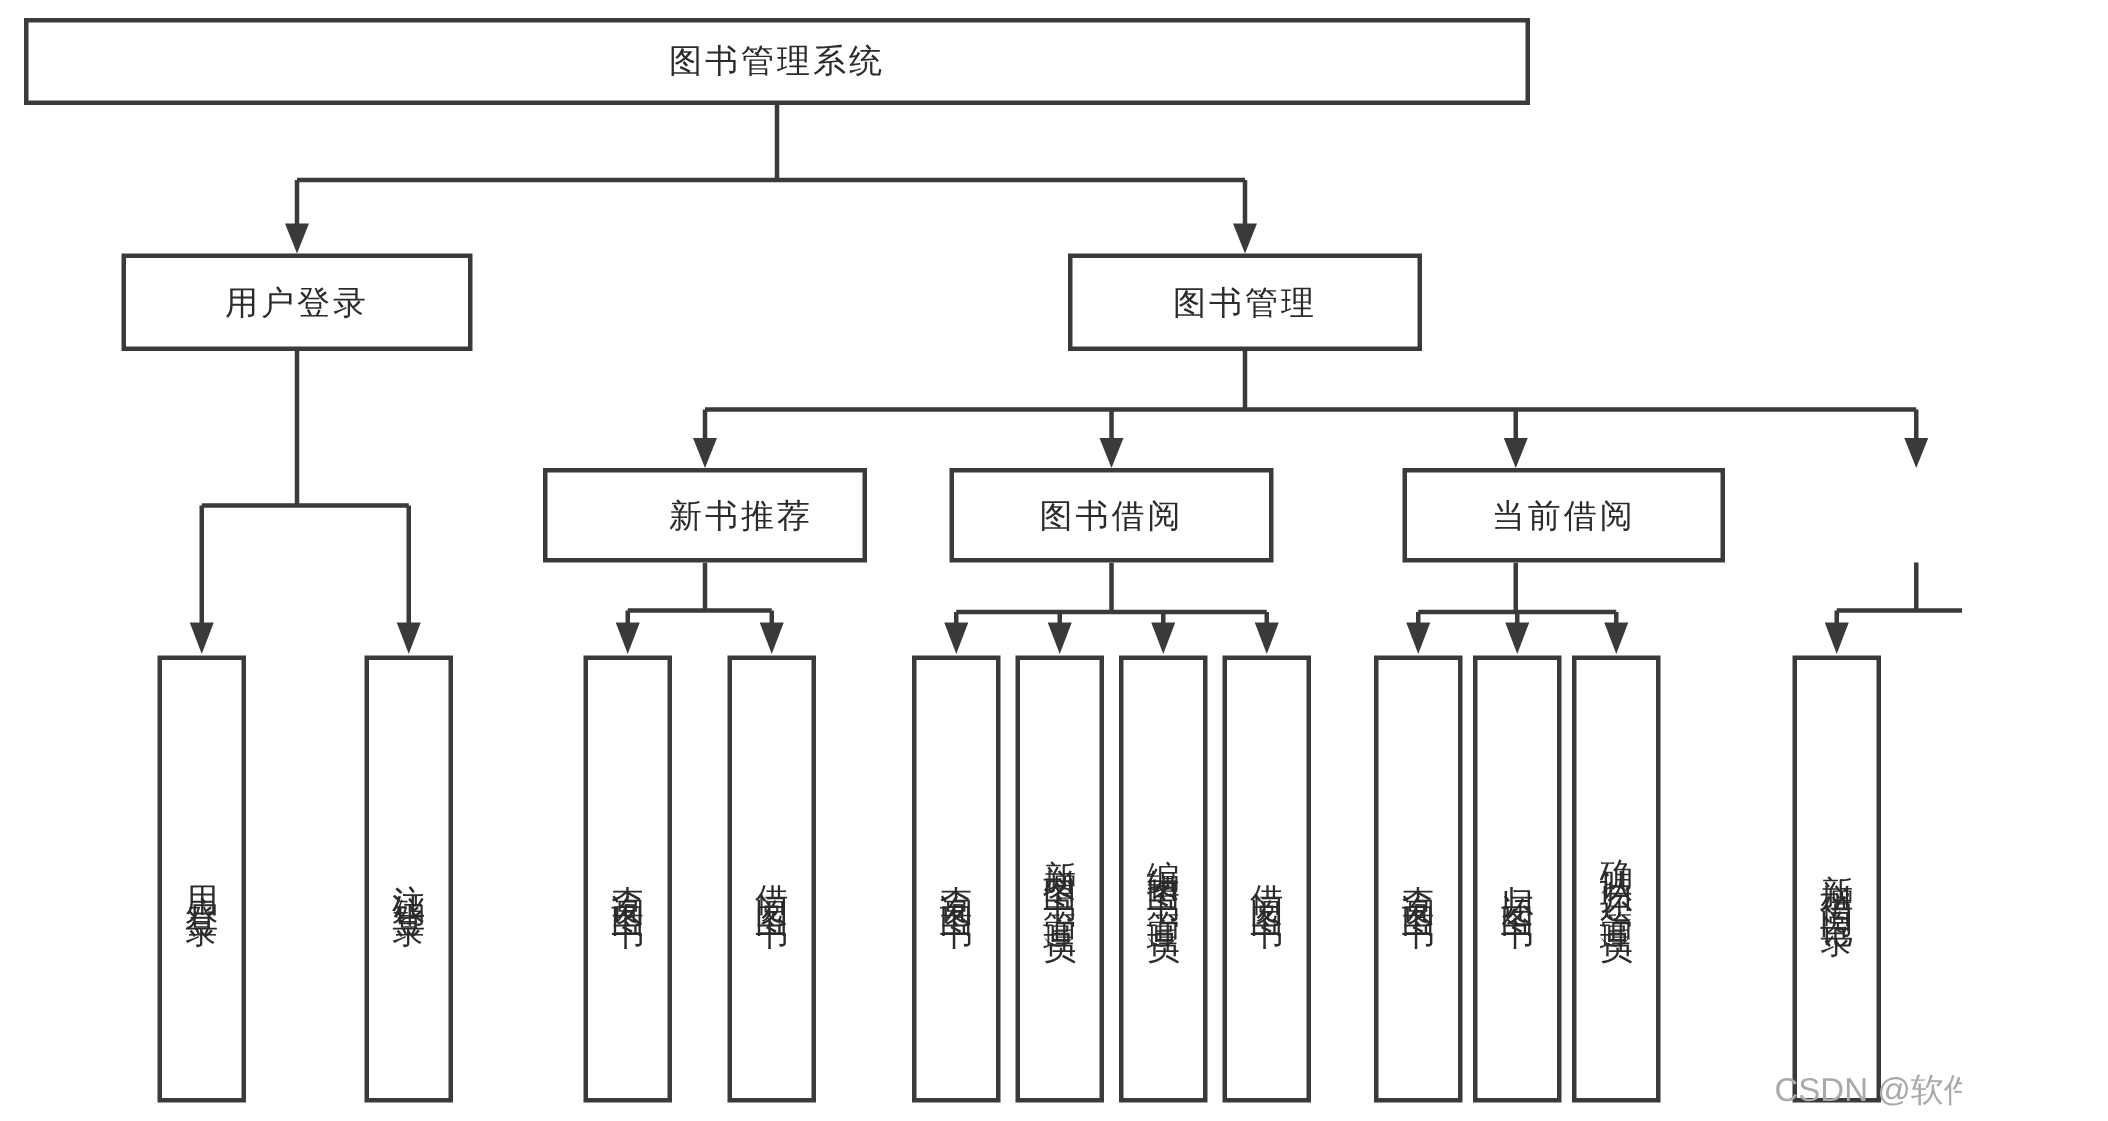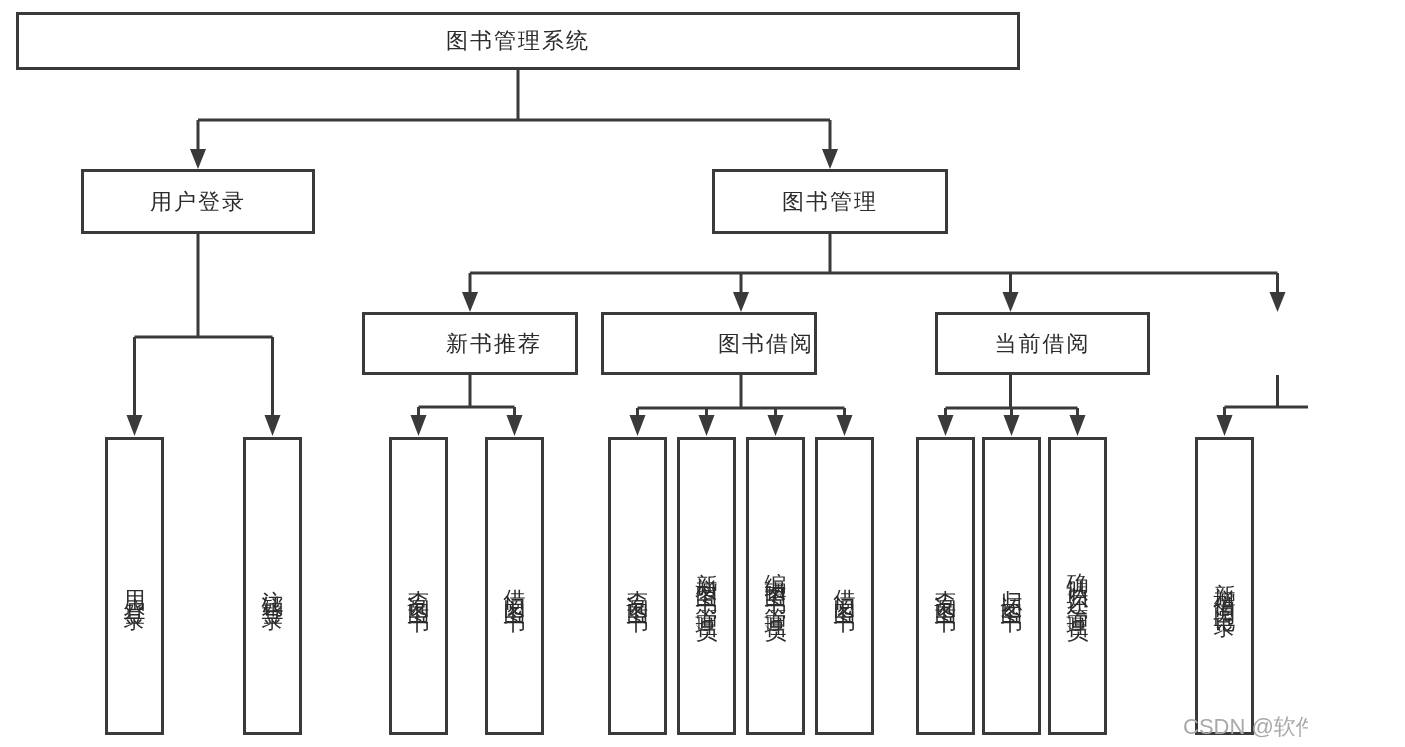--- a/index.html
+++ b/index.html
@@ -56,21 +56,21 @@
     writing-mode:vertical-rl;
     font-size:22px;
     letter-spacing:7px;
     line-height:1;
     color:var(--text);
   }
   .root-box   {left:16px;  top:12px;  width:1004px; height:58px;}
   .user-login {left:81px;  top:169px; width:234px;  height:65px;}
   .book-mgmt  {left:712px; top:169px; width:236px;  height:65px;text-align:center;}
   .new-books  {left:362px; top:312px; width:216px;  height:63px;padding-left:48px;}
-  .borrowing  {left:601px; top:312px; width:216px;  height:63px;justify-content:flex-end;}
+  .borrowing  {left:633px; top:312px; width:216px;  height:63px;}
   .current    {left:935px; top:312px; width:215px;  height:63px;}
   .records    {left:1172px;top:312px; width:211px;  height:63px;}
   .leaf{top:437px; width:59px; height:298px;}
   .leaf-1 {left:105px;}
   .leaf-2 {left:243px;}
   .leaf-3 {left:389px;}
   .leaf-4 {left:485px;}
   .leaf-5 {left:608px;}
   .leaf-6 {left:677px;}
   .leaf-7 {left:746px;}

